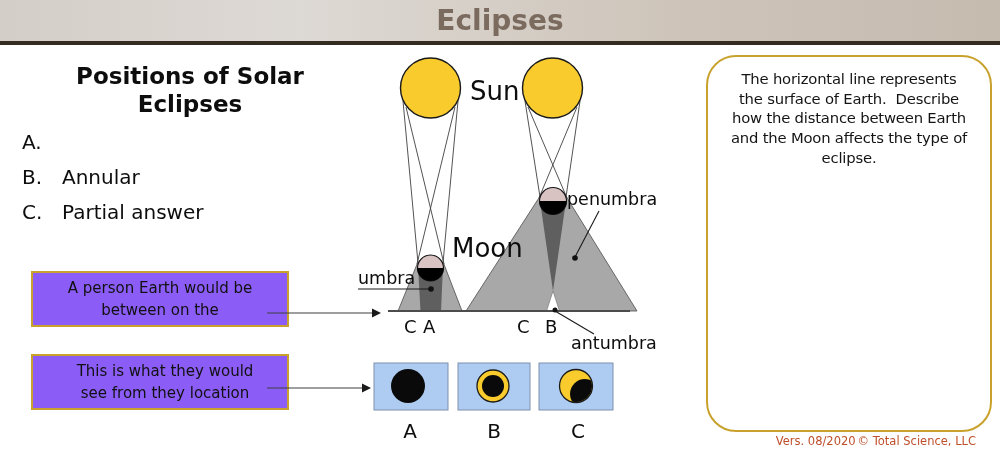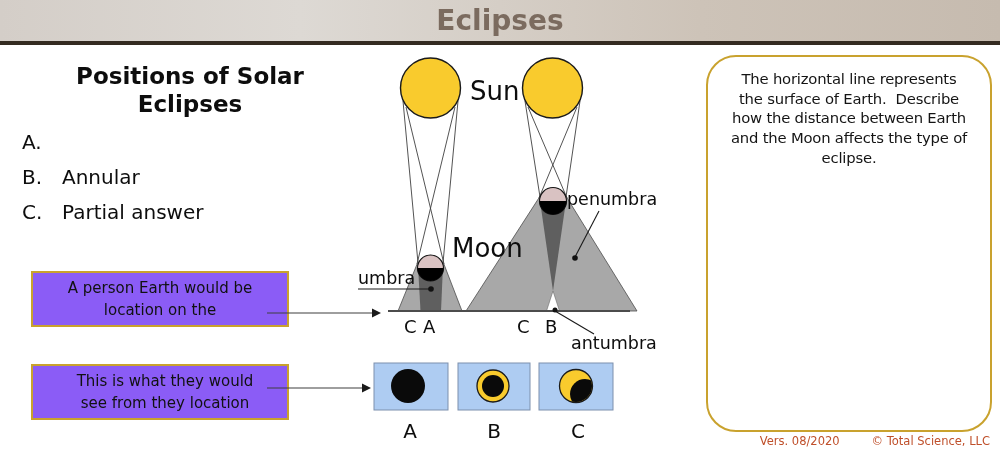--- a/index.html
+++ b/index.html
@@ -23,37 +23,37 @@
   .list { position:absolute; left:22px; top:130px; font-size:20px; color:#0d0d0d; }
   .list .row { display:flex; margin-bottom:11px; }
   .list .letter { width:40px; }
 
   .callout {
     position:absolute; left:8px; width:258px; box-sizing:border-box;
     border:2px solid #c9a22e; background:#8b5cf6; text-align:center;
     font-size:15px; line-height:22px; padding:4px 0; color:#111;margin-left:23px;
   }
   #callout1 { top:271px; }
-  #callout2 { top:364px;padding-left:10px; }
+  #callout2 { top:354px;padding-left:10px; }
   .callout span { display:block; }
 
   .answer-panel {
     position:absolute; left:706px; top:55px; width:286px; height:377px;
     box-sizing:border-box; border:2px solid #c9a22e; border-radius:30px;
     background:#fff; padding:12px 20px;
   }
   .prompt {
     text-align:center; font-size:14.8px; line-height:1.33; color:#141414;
     letter-spacing:-0.2px; font-weight:500;
   }
   .placeholder { margin:26px 0 0 12px; font-size:17px; color:#8f8f8f; cursor:text; }
 
   .footer {
-    position:absolute; right:10px; bottom:2px; font-size:11.5px; color:#bf4f2a;
-    display:flex; gap:32px;justify-content:center;
+    position:absolute; right:24px; bottom:2px; font-size:11.5px; color:#bf4f2a;
+    display:flex; gap:2px;justify-content:center;
   }
 
   svg.diagram { position:absolute; left:0; top:0; }
   text { font-family:"DejaVu Sans","Liberation Sans",sans-serif; fill:#0d0d0d; }
 </style>
 </head>
 <body>
 
 <div class="header">
   <div class="title">Eclipses</div>
@@ -73,21 +73,21 @@
     <span>Annular</span>
   </div>
   <div class="row">
     <span class="letter">C.</span>
     <span>Partial answer</span>
   </div>
 </div>
 
 <div class="callout" id="callout1">
   <span>A person Earth would be</span>
-  <span>location on the</span>
+  <span>between on the</span>
 </div>
 <div class="callout" id="callout2">
   <span>This is what they would</span>
   <span>see from they location</span>
 </div>
 
 <svg class="diagram" width="1000" height="450" viewBox="0 0 1000 450">
   <defs>
     <clipPath id="clipC">
         <circle cx="576" cy="386" r="16"></circle>

